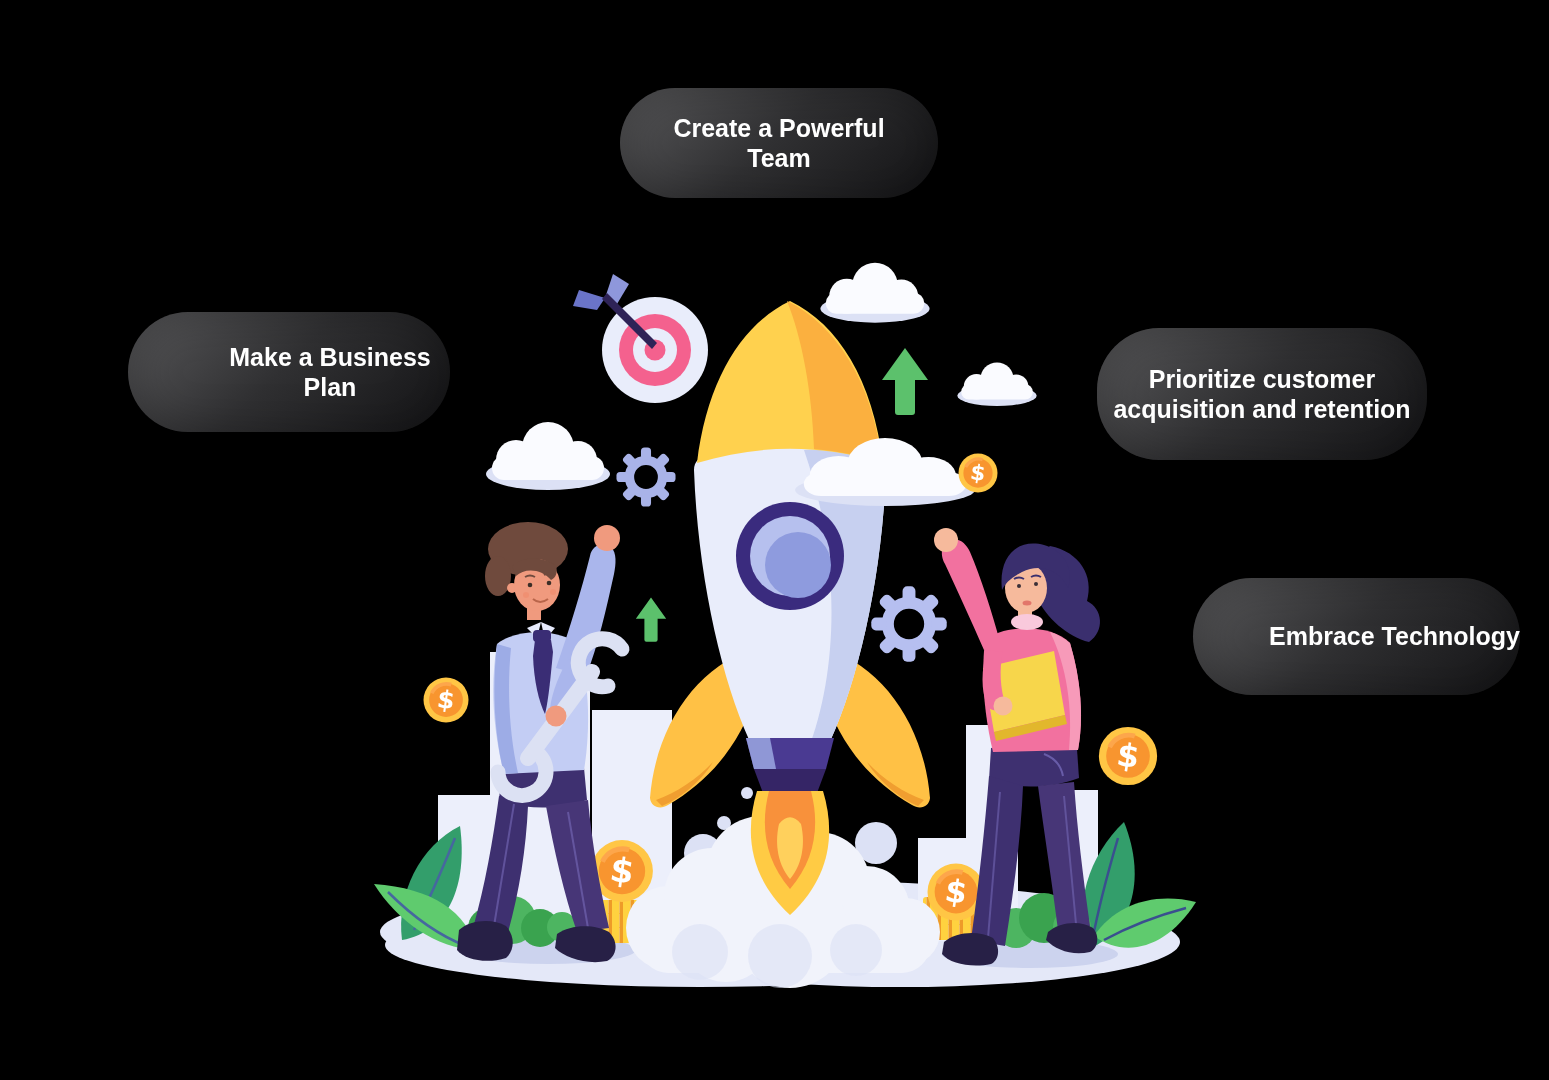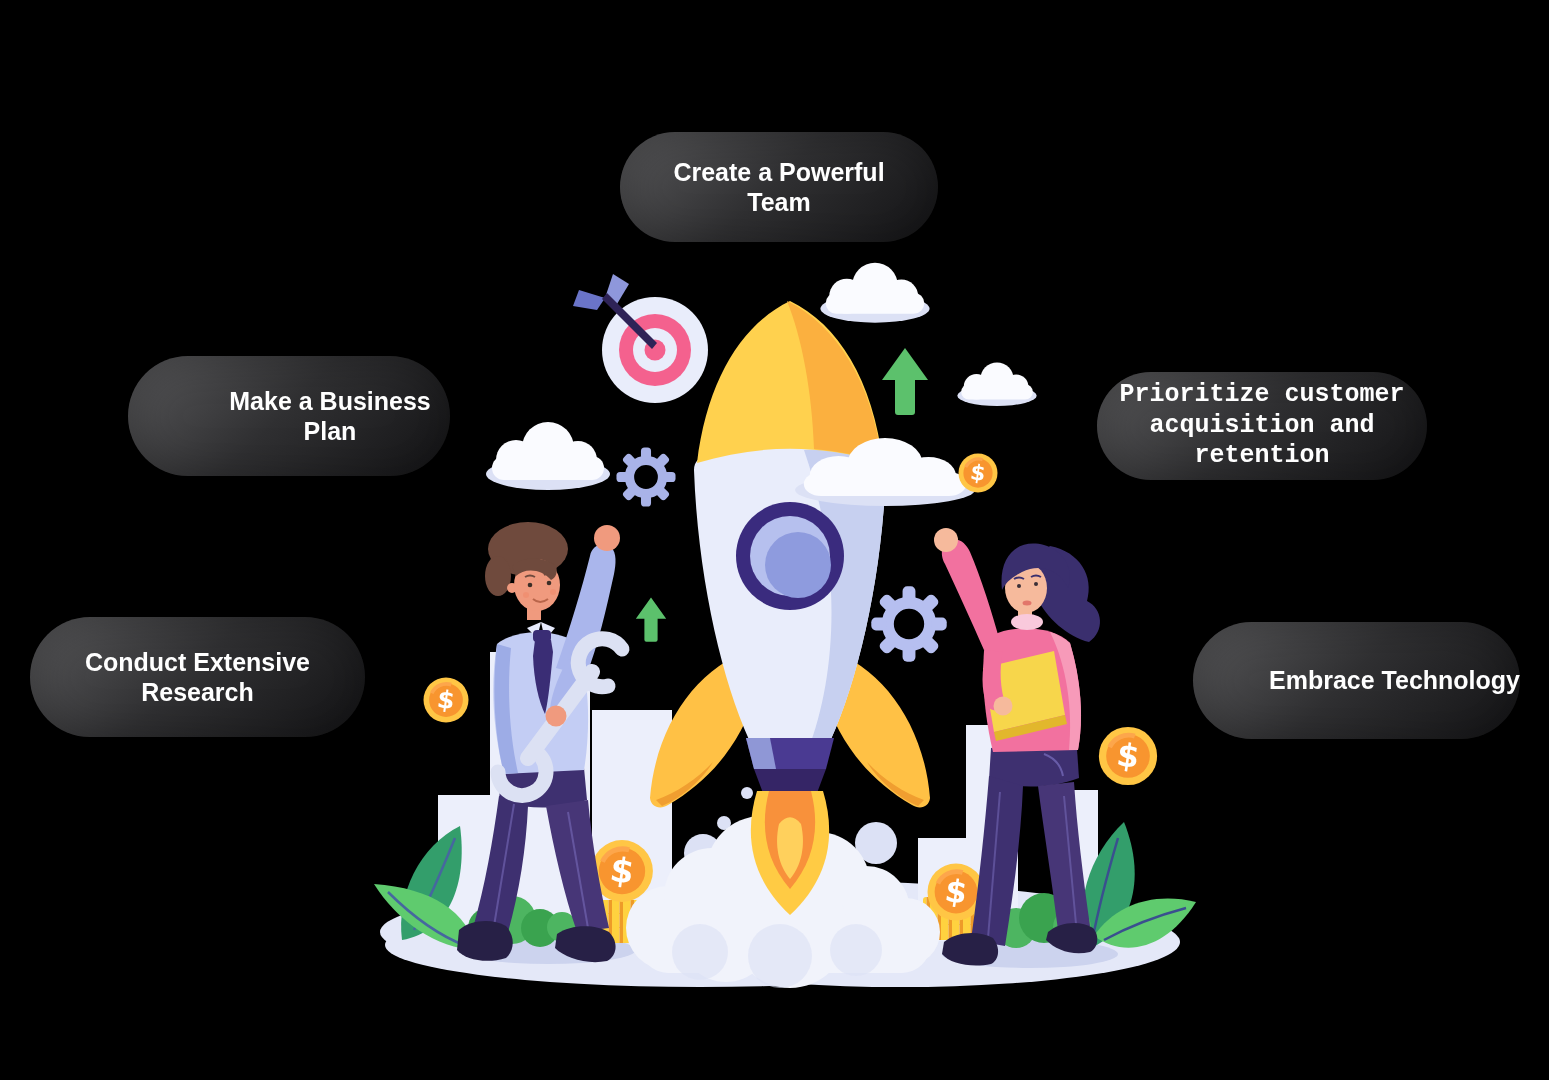--- a/index.html
+++ b/index.html
@@ -34,29 +34,29 @@
     --smoke-white:#f1f3fb;
   }
   html,body{margin:0;padding:0;background:var(--background);}
   .stage{position:relative;width:1549px;height:1080px;background:var(--background);
          overflow:hidden;font-family:"Liberation Sans",sans-serif;}
   .art{position:absolute;left:0;top:0;width:1549px;height:1080px;}
   .pill{position:absolute;display:flex;align-items:center;justify-content:center;
         text-align:center;color:var(--pill-text);font-weight:700;font-size:25px;
         line-height:1.22;border-radius:62px;
         background:linear-gradient(135deg,var(--pill-grad-start) 0%,#303032 48%,var(--pill-grad-end) 100%);
-        box-shadow:inset 0 0 46px rgba(0,0,0,.28);margin-top:44px;}
+        box-shadow:inset 0 0 46px rgba(0,0,0,.28);}
   .pill span{display:block;}
   #pill-create{left:620px;top:88px;width:318px;height:110px;}
   #pill-create span{max-width:240px;}
   #pill-plan{left:128px;top:312px;width:322px;height:120px;justify-content:flex-end;}
   #pill-plan span{max-width:240px;}
   #pill-research{left:30px;top:573px;width:335px;height:120px;}
   #pill-research span{max-width:262px;}
-  #pill-customer{left:1097px;top:328px;width:330px;height:108px;font-family:Liberation Mono, monospace;}
+  #pill-customer{left:1097px;top:328px;width:330px;height:132px;}
   #pill-customer span{max-width:314px;}
   #pill-technology{left:1193px;top:578px;width:327px;height:117px;justify-content:flex-end;}
 
   
   .sv-ground{fill:var(--ground-lavender);}
   .sv-building{fill:#eceffb;}
   .sv-cloud{fill:#fafbff;}
   .sv-cloudsh{fill:#dce1f5;}
   .sv-smoke{fill:var(--smoke-white);}
   .sv-gold{fill:var(--coin-gold);}
@@ -312,23 +312,20 @@
       <ellipse cx="1027" cy="603" rx="4.5" ry="2.5" fill="#e2766a"></ellipse>
     </g>
   </svg>
 
   <div class="pill" id="pill-create">
     <span>Create a Powerful Team</span>
   </div>
   <div class="pill" id="pill-plan">
     <span>Make a Business Plan</span>
   </div>
-  <div class="pill" id="pill-research">
-    <span>Conduct Extensive Research</span>
-  </div>
   <div class="pill" id="pill-customer">
     <span>Prioritize customer acquisition and retention</span>
   </div>
   <div class="pill" id="pill-technology">
     <span>Embrace Technology</span>
   </div>
 
 </div>
 
 </body></html>

